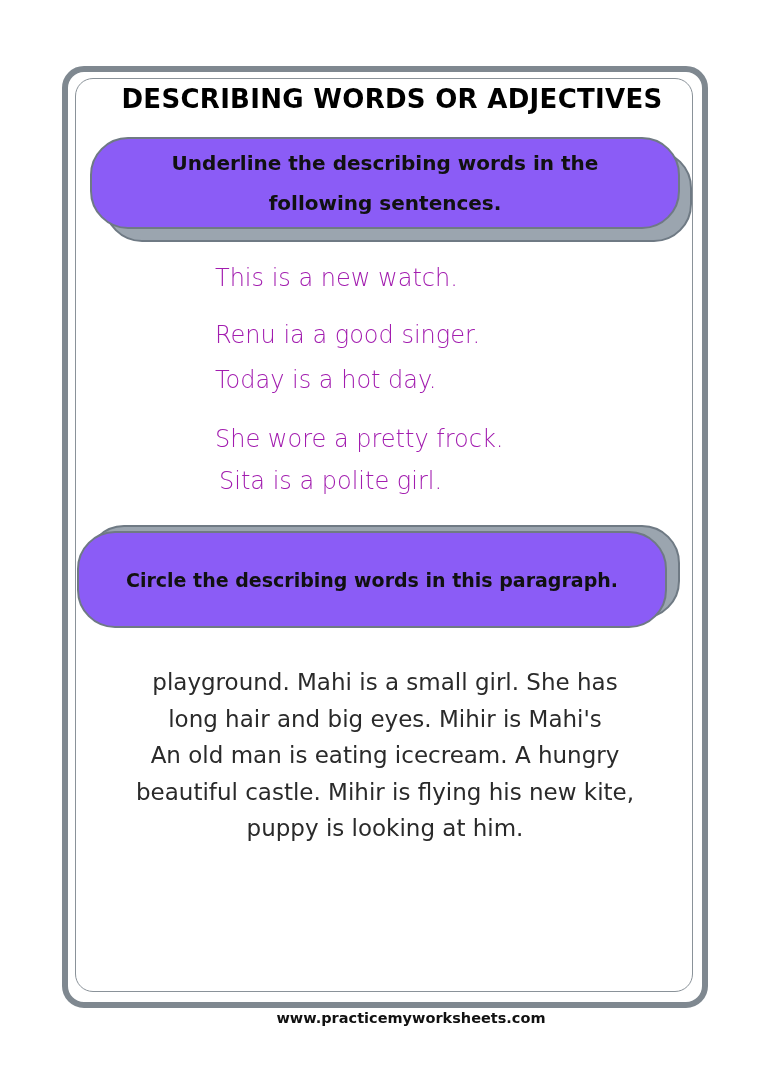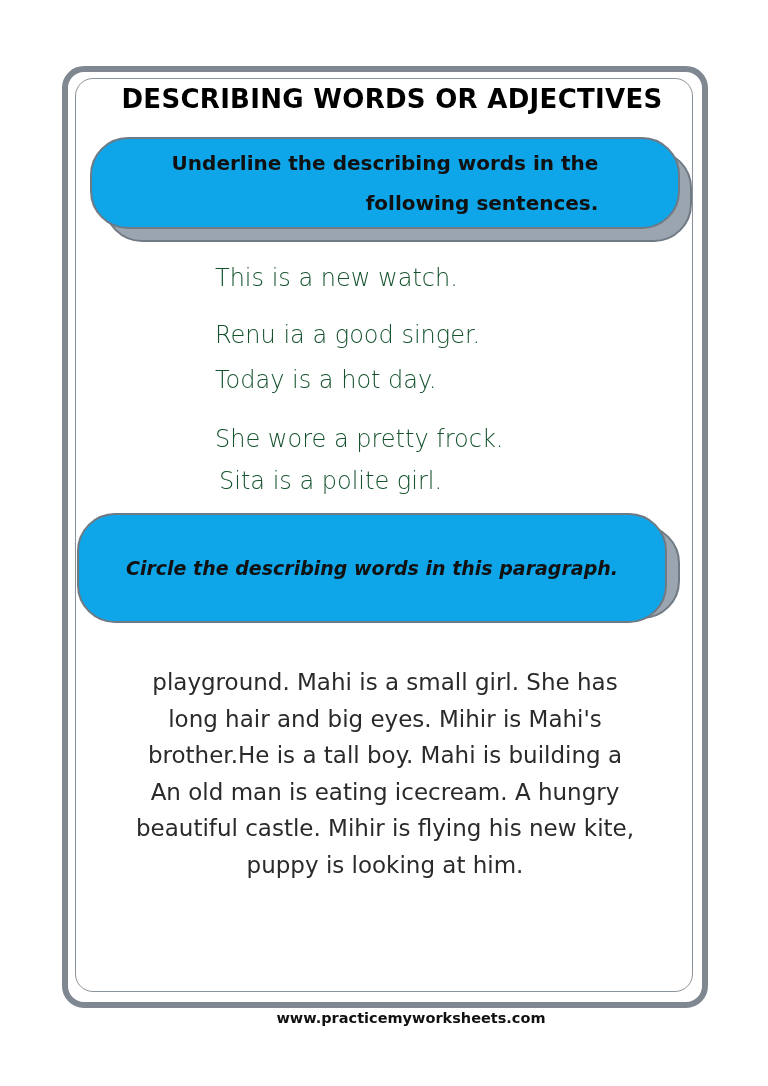--- a/index.html
+++ b/index.html
@@ -7,27 +7,27 @@
          font-family:"Liberation Sans", sans-serif; color:#222; }
   .outer { position:absolute; left:62px; top:66px; width:634px; height:930px;
            border:6px solid #7f8890; border-radius:22px; }
   .inner { position:absolute; left:75px; top:78px; width:618px; height:914px;
            border:1.5px solid #8a9299; border-radius:18px; box-sizing:border-box; }
   .title { position:absolute; left:75px; top:84px; width:618px; text-align:center;
            font-family:"DejaVu Sans", sans-serif; font-weight:bold; font-size:26px;
            letter-spacing:0.3px; color:#000;padding-left:8px; }
   .pill-wrap { position:absolute; }
   .pill-shadow { position:absolute; background:#9ba5af; border:2px solid #6f7a84; border-radius:38px; }
-  .pill { position:absolute; background:#0ea5e9; border:2.5px solid #6f7a84; border-radius:38px;
-          display:flex; align-items:center; justify-content:center; text-align:right;
+  .pill { position:absolute; background:#8b5cf6; border:2.5px solid #6f7a84; border-radius:38px;
+          display:flex; align-items:center; justify-content:center; text-align:center;
           font-family:"DejaVu Sans", sans-serif; font-weight:bold; color:#111; box-sizing:border-box; }
   .pill1 .pill { font-size:20px; line-height:40px; }
   .pill2 .pill { font-size:19px; }
   .sentence { position:absolute; white-space:nowrap; font-family:"DejaVu Sans", sans-serif;
-              font-size:24px; font-weight:300; color:#14532d; }
+              font-size:24px; font-weight:300; color:#a21caf; }
   .para { position:absolute; left:130px; top:664px; width:510px; text-align:center;
           font-family:"DejaVu Sans", sans-serif; font-size:23px; line-height:36.5px; color:#2a2a2a; }
   .footer { position:absolute; left:0; top:1010px; width:768px; text-align:center;
             font-family:"DejaVu Sans", sans-serif; font-weight:bold; font-size:14.5px; color:#111;padding-left:27px; }
 </style>
 </head>
 <body>
 
 <div class="outer"></div>
 <div class="inner"></div>
@@ -47,27 +47,26 @@
 <div>
   <div class="sentence" style="left:215px; top:264px;">This is a new watch.</div>
   <div class="sentence" style="left:215px; top:321px;">Renu ia a good singer.</div>
   <div class="sentence" style="left:215px; top:366px;">Today is a hot day.</div>
   <div class="sentence" style="left:215px; top:416px;margin-top:9px;">She wore a pretty frock.</div>
   <div class="sentence" style="left:219px; top:467px;text-align:right;">Sita is a polite girl.</div>
 </div>
 
 <div class="pill-wrap pill2">
   <div class="pill-shadow" style="left:86px; top:525px; width:590px; height:90px;"></div>
-  <div class="pill" style="left:77px; top:513px; width:590px; height:110px;font-style:italic;">
+  <div class="pill" style="left:77px; top:531px; width:590px; height:97px;">
     <div>Circle the describing words in this paragraph.</div>
   </div>
 </div>
 
 <div class="para">
   <div>playground. Mahi is a small girl. She has</div>
   <div>long hair and big eyes. Mihir is Mahi's</div>
-  <div>brother.He is a tall boy. Mahi is building a</div>
   <div>An old man is eating icecream. A hungry</div>
   <div>beautiful castle. Mihir is flying his new kite,</div>
   <div>puppy is looking at him.</div>
 </div>
 
 <div class="footer">www.practicemyworksheets.com</div>
 
 </body></html>

